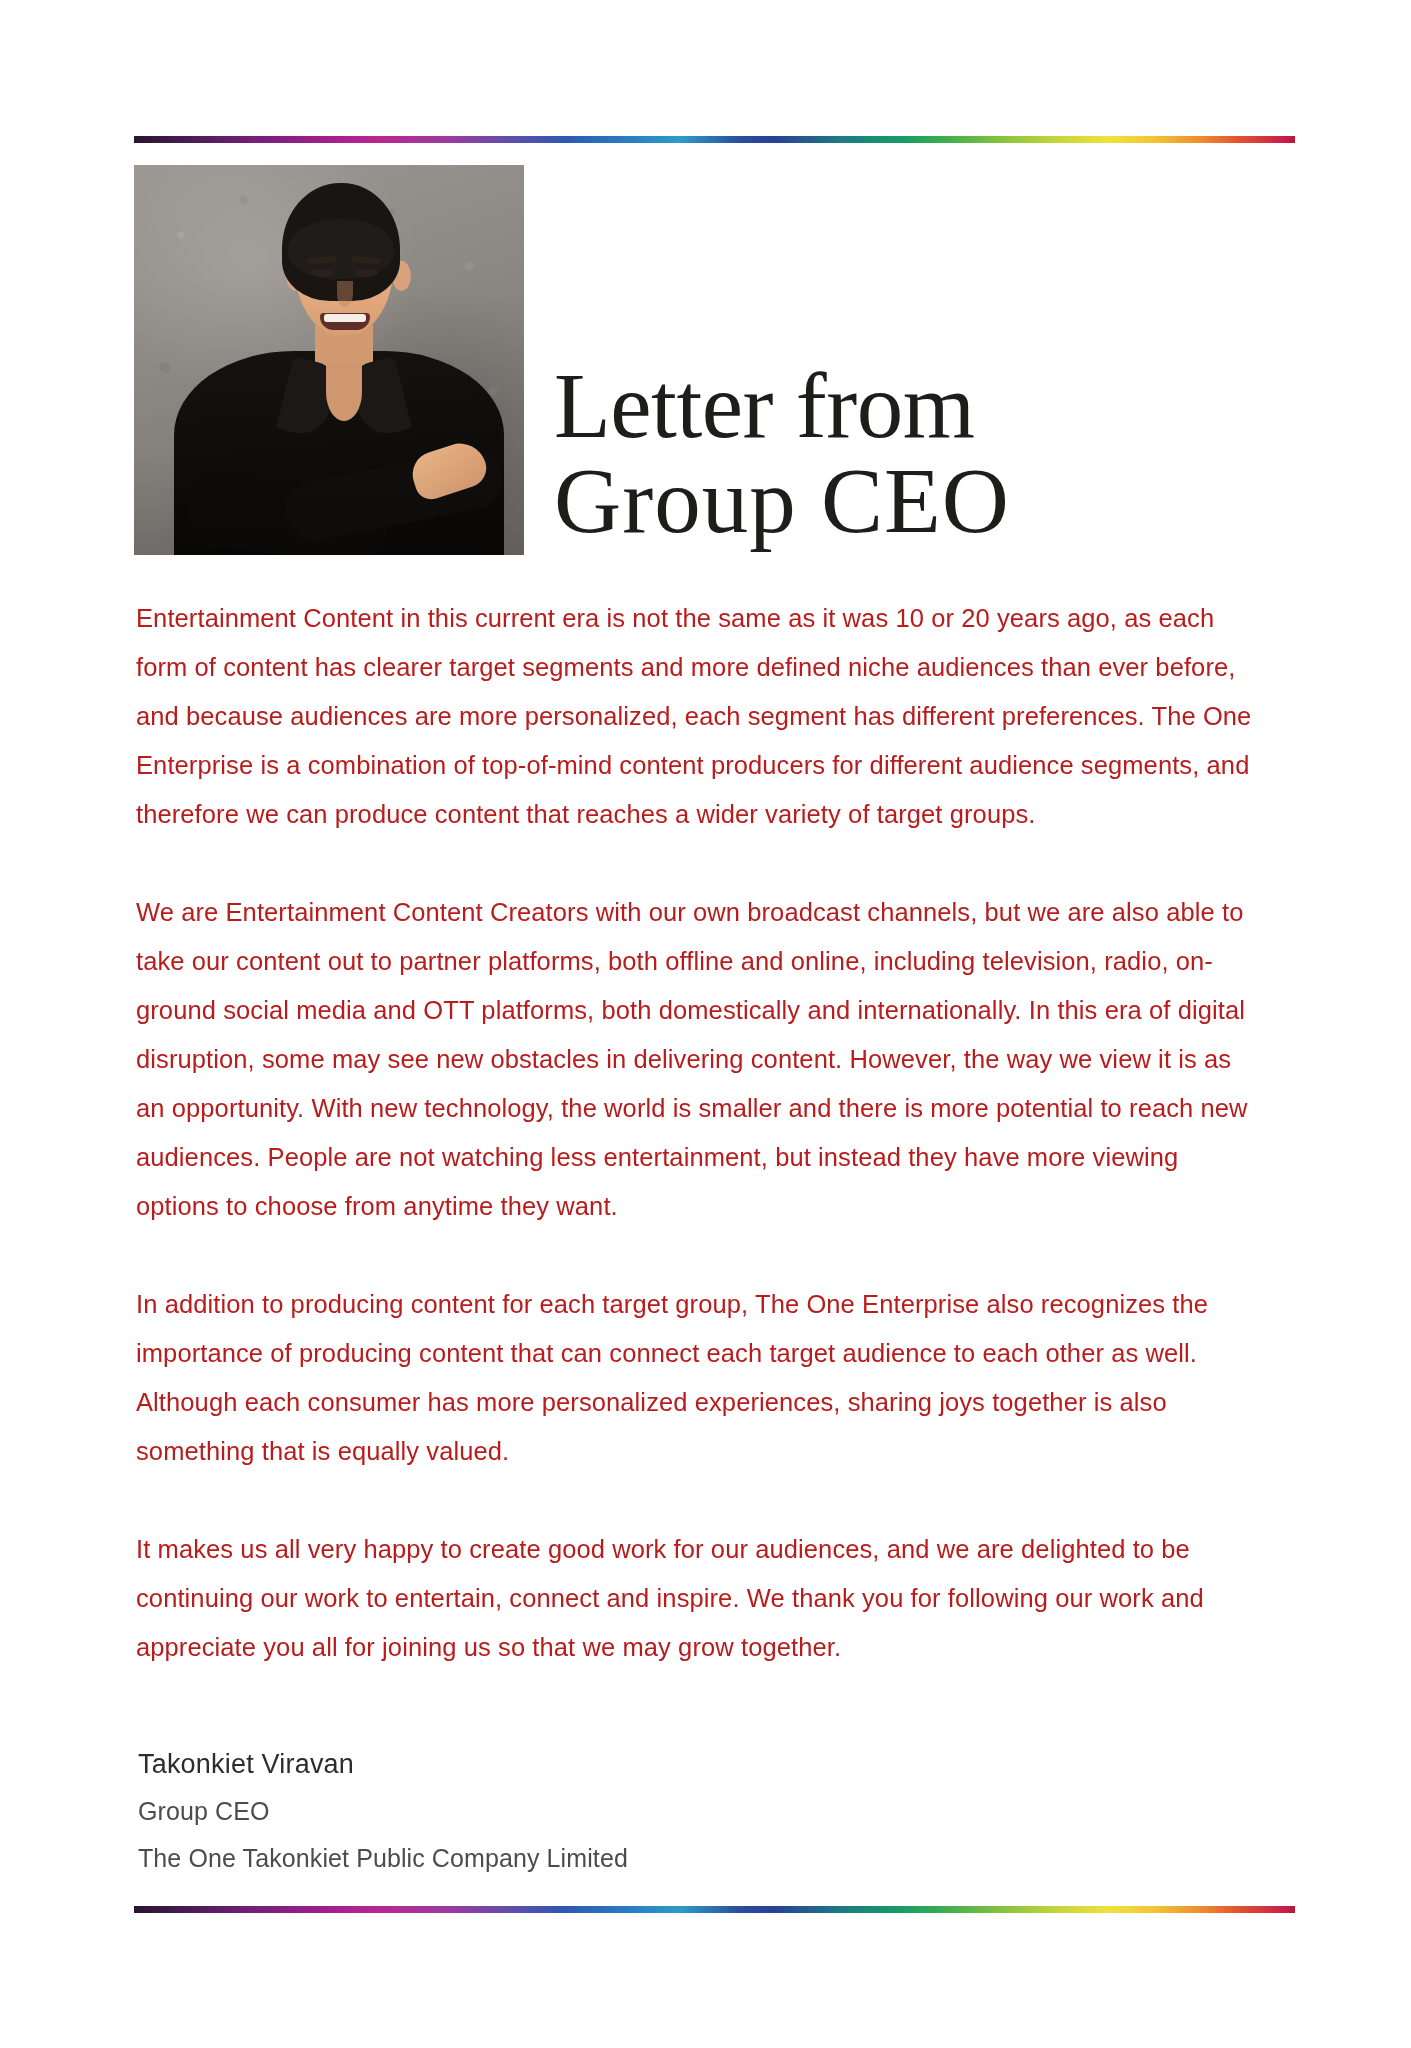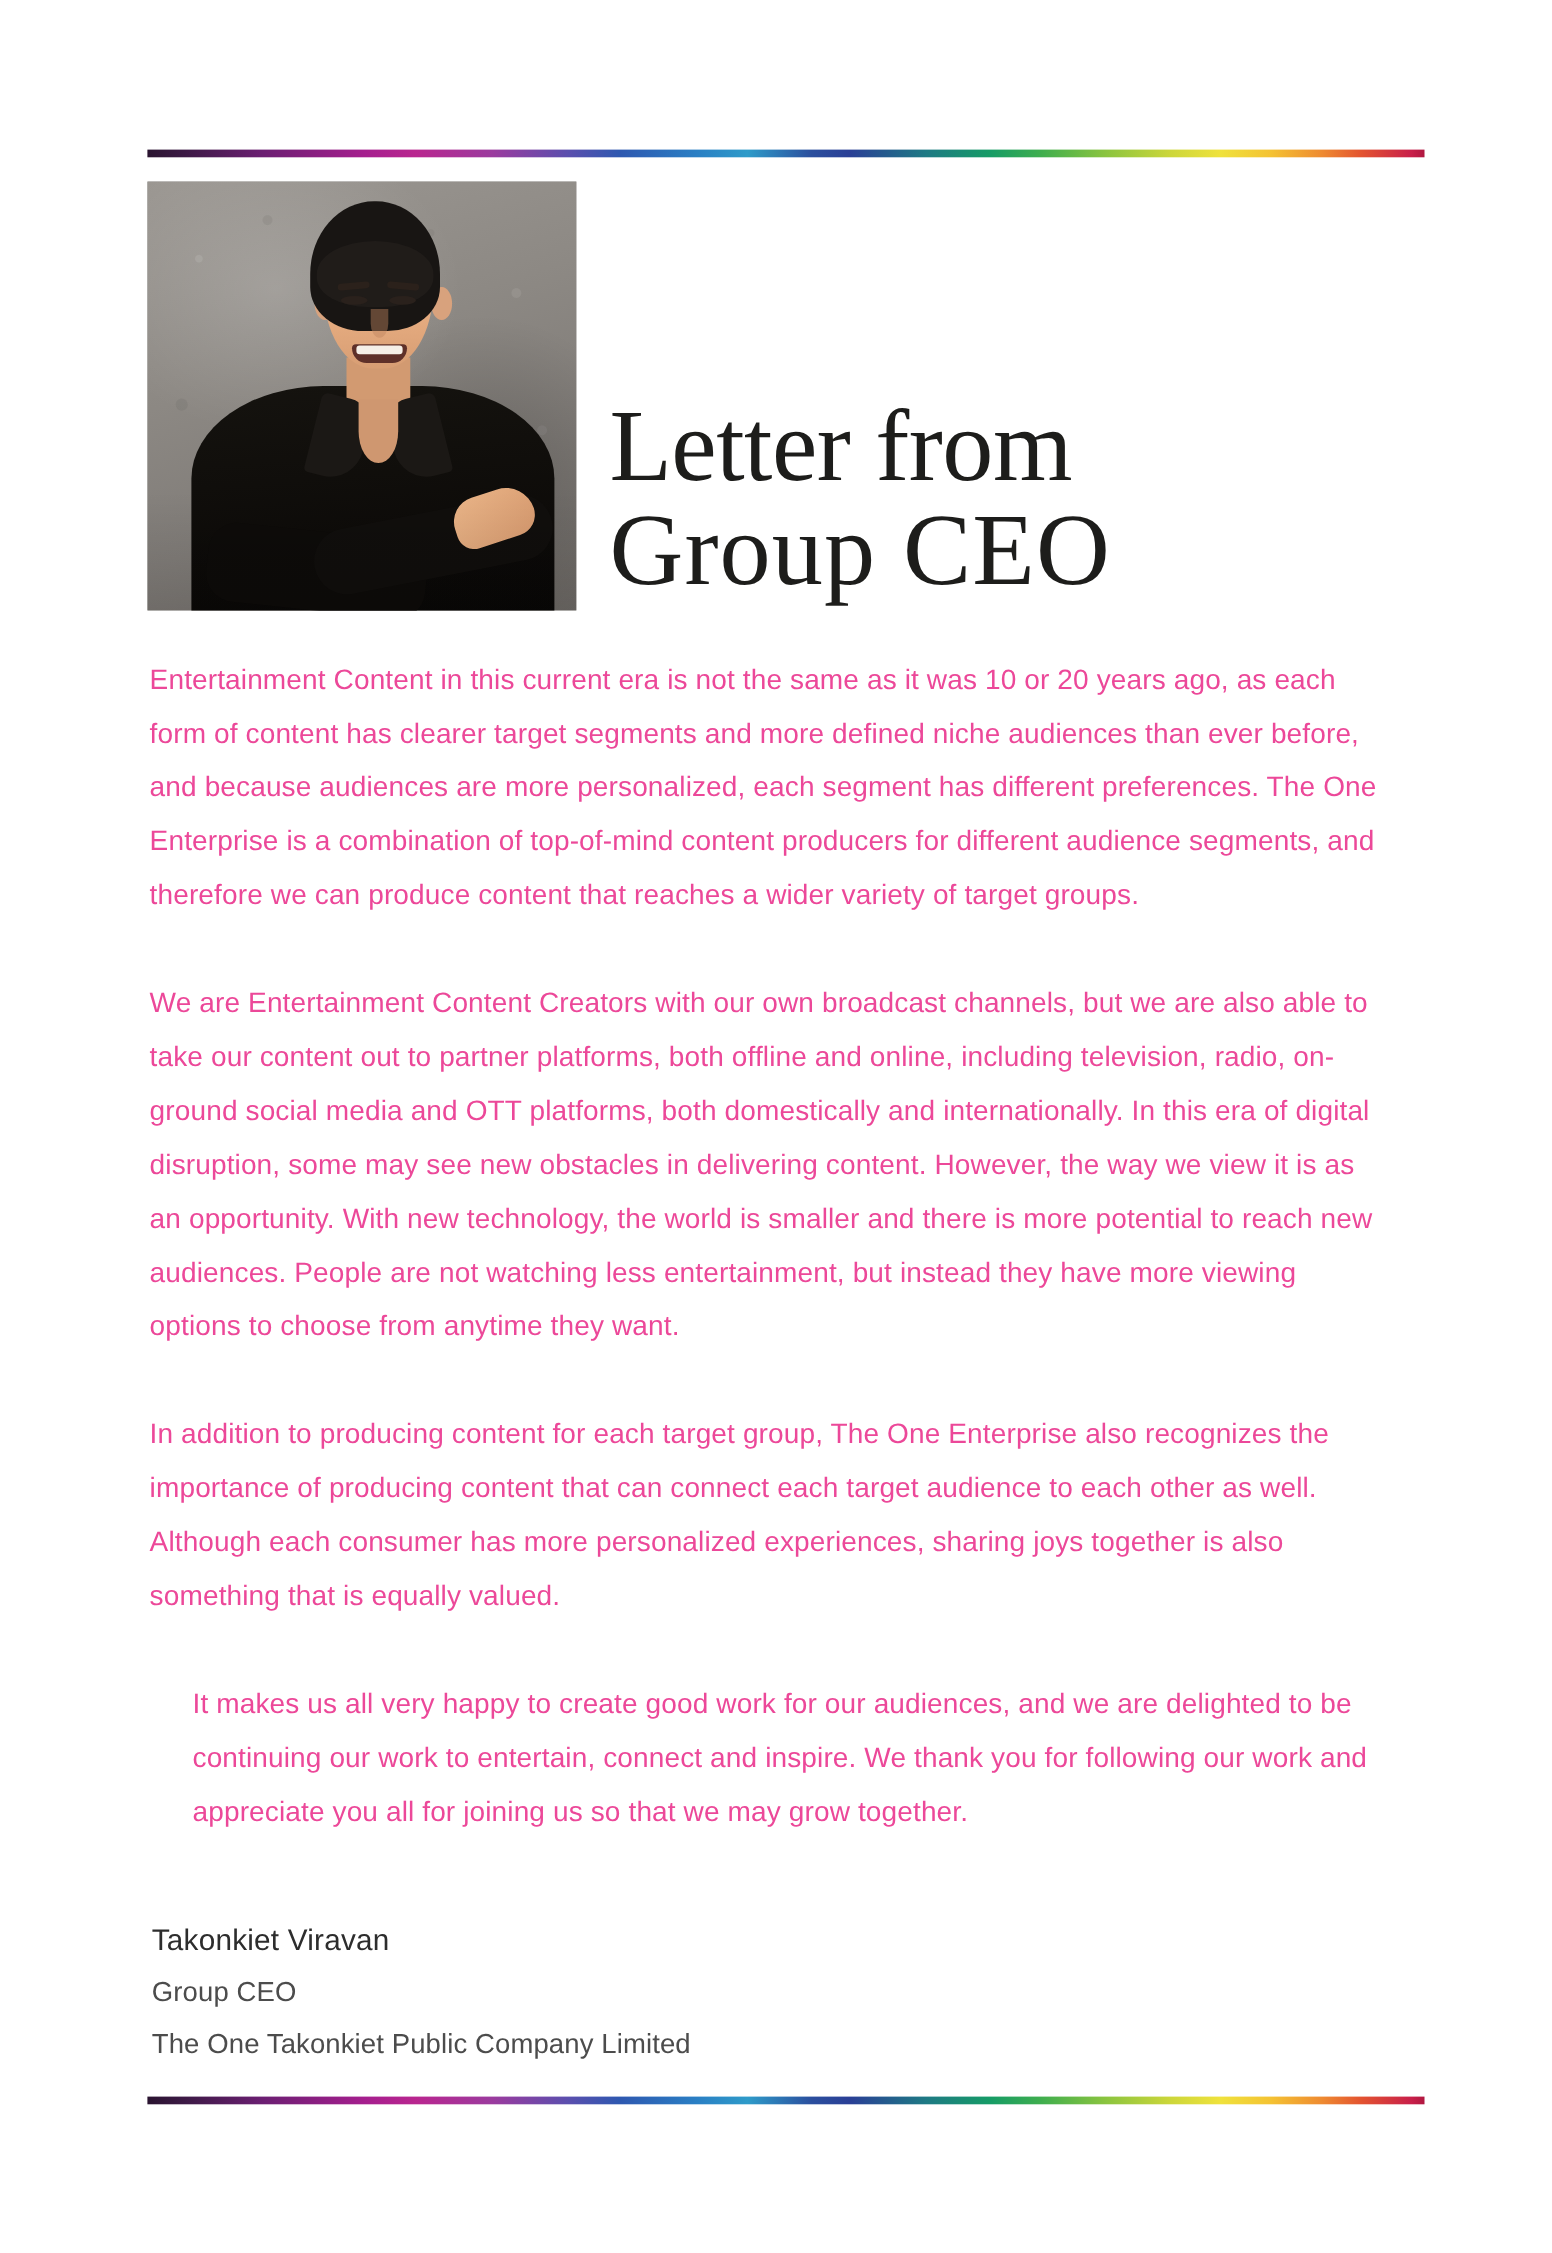--- a/index.html
+++ b/index.html
@@ -261,25 +261,25 @@
   
   .body-copy {
     position: absolute;
     left: 136px;
     top: 594px;
     width: 1122px;
   }
   .para {
     font-size: 25.5px;
     line-height: 49px;
-    color: #ec4899;
+    color: #b91c1c;
     margin: 0 0 49px 0;
     letter-spacing: 0.1px;
   }
-  .para:last-of-type { margin-bottom: 0; margin-left: 39px; }
+  .para:last-of-type { margin-bottom: 0; }
 
   
   .signature {
     position: absolute;
     left: 138px;
     top: 1740px;
     width: 800px;
   }
   .sig-name {
     font-size: 27px;

